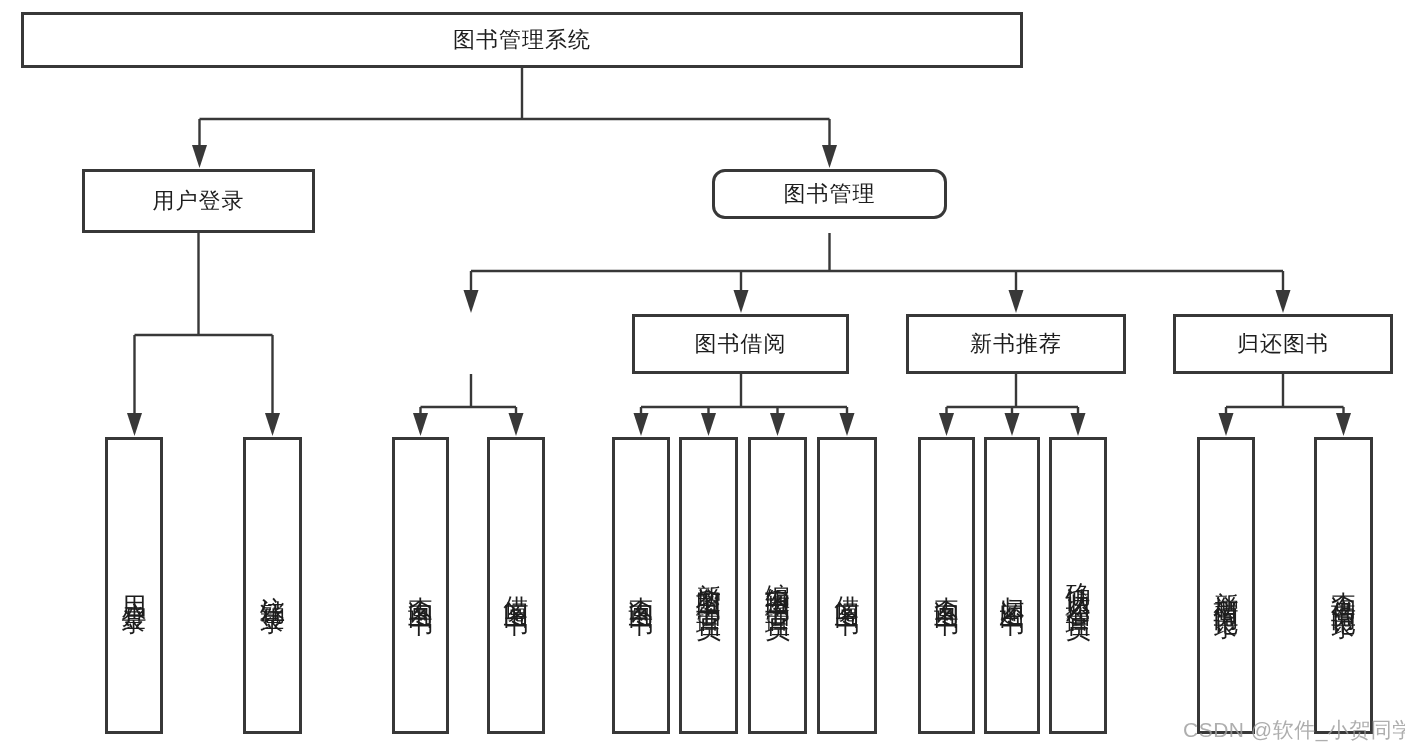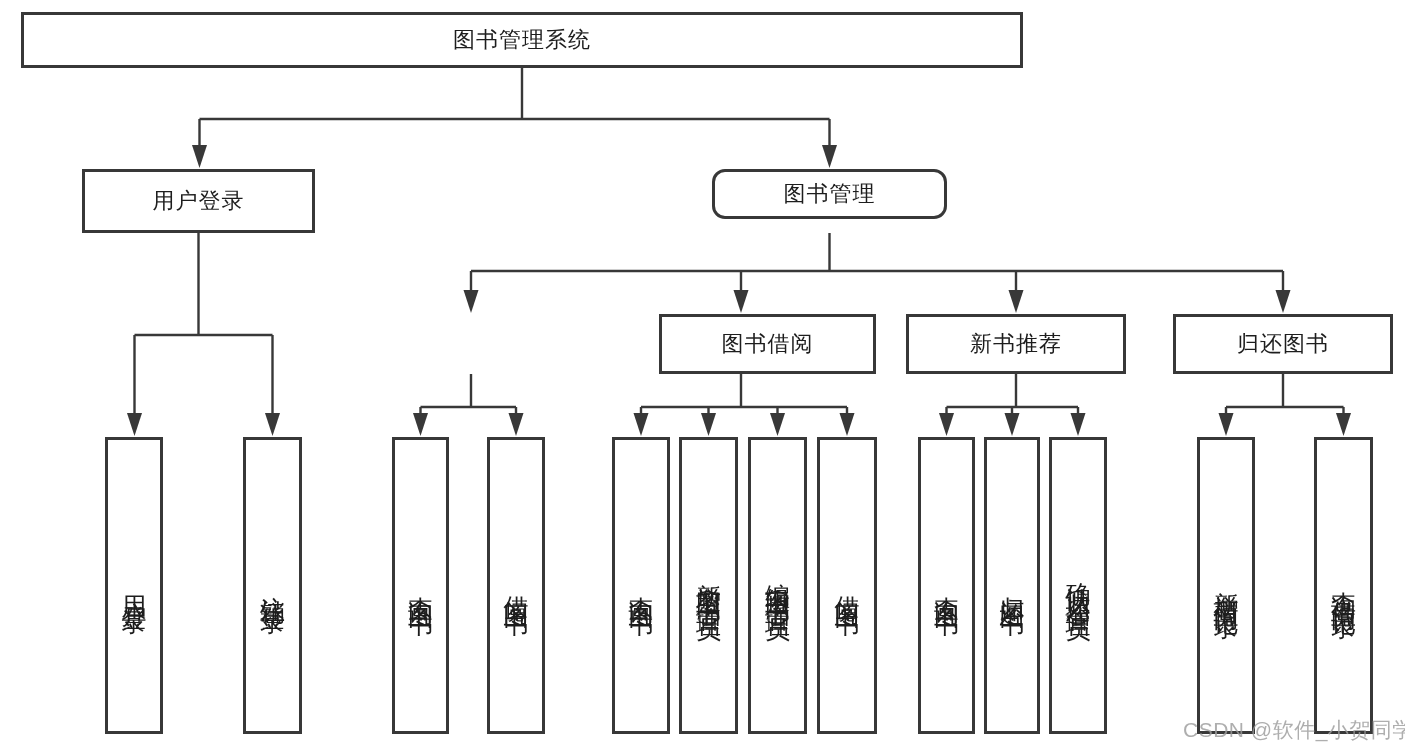--- a/index.html
+++ b/index.html
@@ -45,21 +45,21 @@
     line-height: 1;
     white-space: nowrap;
   }
   
   #n-root    { left: 21px;  top: 12px;  width: 1002px; height: 56px; }
   
   #n-login   { left: 82px;  top: 169px; width: 233px;  height: 64px; }
   #n-mgmt    { left: 712px; top: 169px; width: 235px;  height: 50px; border-radius: 13px; }
   
   #n-rec     { left: 363px;  top: 314px; width: 217px; height: 60px; }
-  #n-bor     { left: 632px;  top: 314px; width: 217px; height: 60px; margin-left: 27px; }
+  #n-bor     { left: 632px;  top: 314px; width: 217px; height: 60px; }
   #n-cur     { left: 906px;  top: 314px; width: 220px; height: 60px; }
   #n-hist    { left: 1173px; top: 314px; width: 220px; height: 60px; }
   
   #l-a1 { left: 105px;  width: 58px; }
   #l-a2 { left: 243px;  width: 59px; }
   #l-b1 { left: 392px;  width: 57px; }
   #l-b2 { left: 487px;  width: 58px; }
   #l-c1 { left: 612px;  width: 58px; }
   #l-c2 { left: 679px;  width: 59px; }
   #l-c3 { left: 748px;  width: 59px; }

